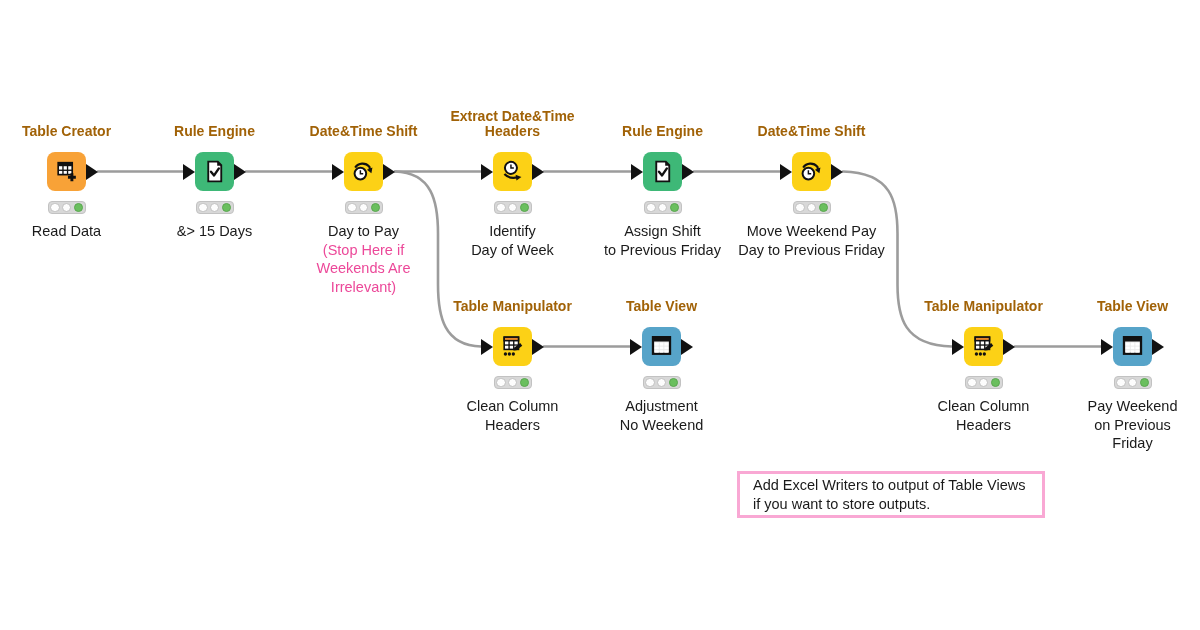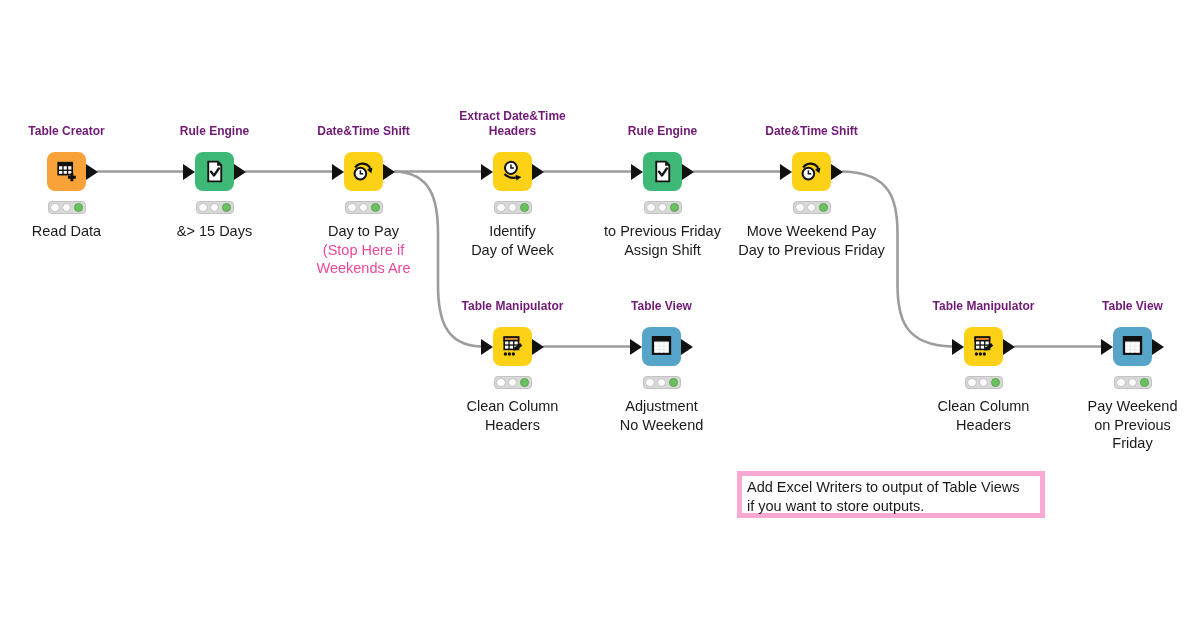--- a/index.html
+++ b/index.html
@@ -1,39 +1,39 @@
 <!DOCTYPE html>
 <html><head>
 <meta charset="utf-8">
 <style>
   html,body{margin:0;padding:0;width:1200px;height:630px;background:#ffffff;overflow:hidden;
     font-family:"Liberation Sans", sans-serif;}
   #canvas{position:relative;width:1200px;height:630px;background:#ffffff;}
   #wires{position:absolute;left:0;top:0;width:1200px;height:630px;}
   .node{position:absolute;width:170px;}
-  .node-title{position:absolute;left:0;width:170px;text-align:center;font-size:12px;font-weight:bold;
-    color:#701a75;line-height:15px;letter-spacing:0;}
+  .node-title{position:absolute;left:0;width:170px;text-align:center;font-size:14px;font-weight:bold;
+    color:#a16207;line-height:15px;letter-spacing:0;}
   .node-icon{position:absolute;left:65.5px;top:45px;width:39px;height:39px;border-radius:8px;
     display:flex;align-items:center;justify-content:center;box-sizing:border-box;}
   .node-icon svg{width:27px;height:27px;display:block;}
   .port{position:absolute;width:0;height:0;border-top:8px solid transparent;
     border-bottom:8px solid transparent;border-left:12px solid #111;}
   .port.in{left:53.5px;top:56.5px;}
   .port.out{left:104.5px;top:56.5px;}
   .traffic{position:absolute;left:66px;top:94px;width:38px;height:13px;background:#d8d8d8;
     border:1px solid #c2c2c2;border-radius:4px;box-sizing:border-box;display:flex;
     align-items:center;justify-content:space-between;padding:0 1.5px;}
   .traffic span{width:9.5px;height:9.5px;border-radius:50%;box-sizing:border-box;}
   .traffic .off{background:#fdfdfd;border:1px solid #c0c0c0;}
   .traffic .on{background:#6abf5e;border:1px solid #5aa750;}
   .node-label{position:absolute;left:-15px;width:200px;top:115px;text-align:center;
     font-size:14.5px;line-height:18.5px;color:#1a1a1a;}
   .node-label .red{color:#ec4899;}
-  #annotation{position:absolute;background:#ffffff;border:5px solid #f9a8d4;box-sizing:border-box;
-    padding:2px 5px;font-size:14.5px;line-height:19px;color:#1a1a1a;white-space:nowrap;}
+  #annotation{position:absolute;background:#ffffff;border:3px solid #f9a8d4;box-sizing:border-box;
+    padding:2px 13px;font-size:14.5px;line-height:19px;color:#1a1a1a;white-space:nowrap;}
 </style>
 </head>
 <body>
 
 <div id="canvas">
   <svg id="wires">
       <path d="M 98 171.5 L 183 171.5" fill="none" stroke="#9c9c9c" stroke-width="2.6" stroke-linecap="round"></path>
       <path d="M 246 171.5 L 332 171.5" fill="none" stroke="#9c9c9c" stroke-width="2.6" stroke-linecap="round"></path>
       <path d="M 395 171.5 L 481 171.5" fill="none" stroke="#9c9c9c" stroke-width="2.6" stroke-linecap="round"></path>
       <path d="M 544 171.5 L 631 171.5" fill="none" stroke="#9c9c9c" stroke-width="2.6" stroke-linecap="round"></path>
@@ -106,20 +106,21 @@
         </div>
         <div class="traffic">
           <span class="off"></span>
           <span class="off"></span>
           <span class="on"></span>
         </div>
         <div class="node-label">
           <div>Day to Pay</div>
           <div class="red">(Stop Here if</div>
           <div class="red">Weekends Are</div>
+          <div class="red">Irrelevant)</div>
         </div>
       </div>
       <div class="node" style="left: 427.5px; top: 107px;">
         <div class="node-title" style="top: 2px;">
           <div>Extract Date&amp;Time</div>
           <div>Headers</div>
         </div>
         <div class="port in"></div>
         <div class="port out"></div>
         <div class="node-icon" style="background: rgb(252, 209, 22);">
@@ -152,22 +153,22 @@
             <path d="M15.6 3 l4.4 4.4 h-4.4 z" fill="#111"></path>
             <path d="M9.6 13.2 l3 3.6 l4.6 -6.8" fill="none" stroke="#111" stroke-width="2.3" stroke-linecap="round" stroke-linejoin="round"></path>
           </svg>
         </div>
         <div class="traffic">
           <span class="off"></span>
           <span class="off"></span>
           <span class="on"></span>
         </div>
         <div class="node-label">
+          <div>Assign Shift</div>
           <div>to Previous Friday</div>
-          <div>Assign Shift</div>
         </div>
       </div>
       <div class="node" style="left: 726.5px; top: 107px;">
         <div class="node-title" style="top: 17px;">
           <div>Date&amp;Time Shift</div>
         </div>
         <div class="port in"></div>
         <div class="port out"></div>
         <div class="node-icon" style="background: rgb(252, 209, 22);">
           <svg viewBox="0 0 26 26">

